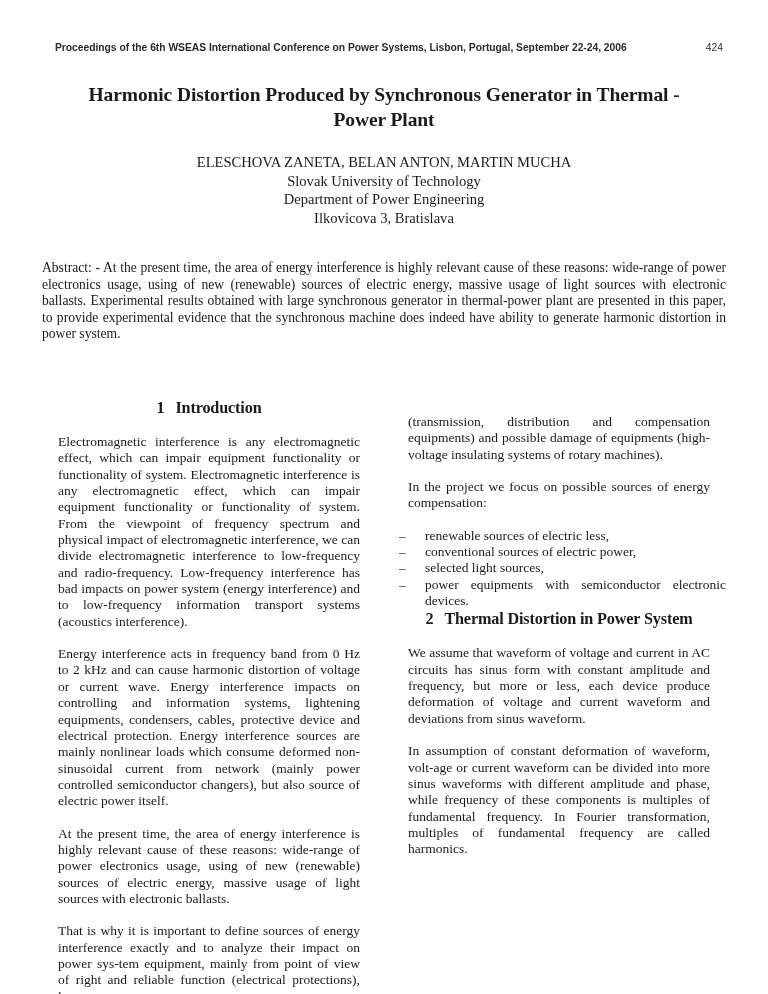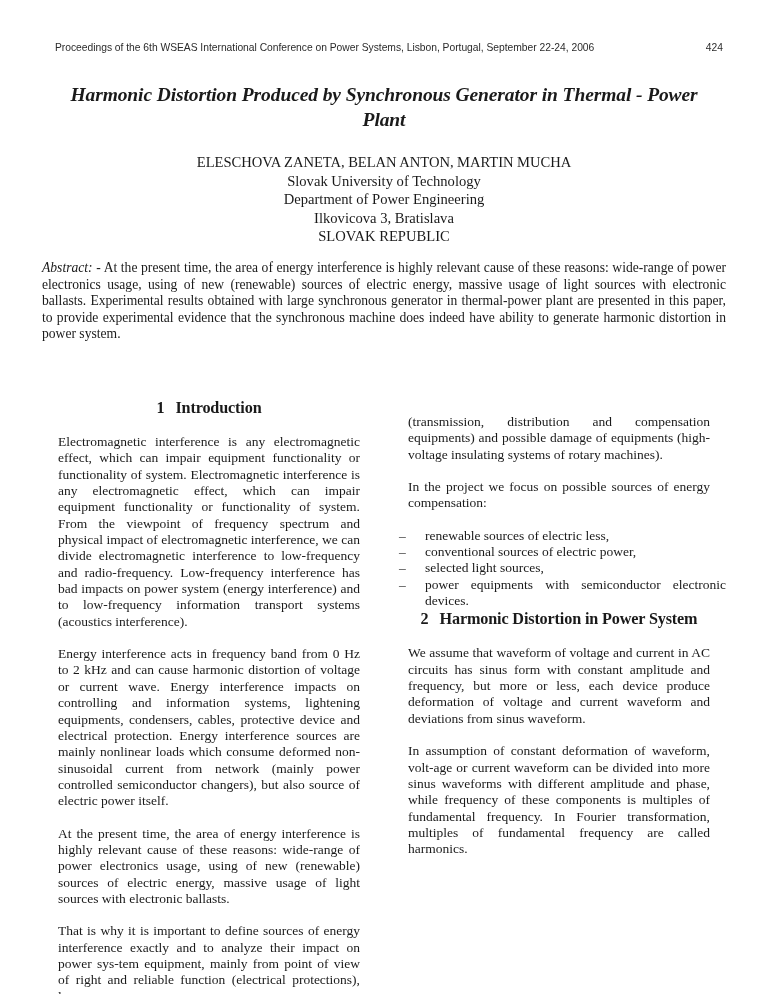--- a/index.html
+++ b/index.html
@@ -30,35 +30,34 @@
     top: 42px;
     width: 668px;
     font-family: "Liberation Sans", "DejaVu Sans", sans-serif;
     font-size: 10.3px;
     color: #2b2b2b;
     white-space: nowrap;
     display: flex;
     justify-content: space-between;
     align-items: baseline;
   }
-  .running-header .hdr-text { letter-spacing: -0.02px; }
+  .running-header .hdr-text { letter-spacing: -0.02px; font-weight: bold; }
   .running-header .hdr-page { padding-right: 0px; }
 
   
   .doc-title {
     position: absolute;
     left: 64px;
     top: 82px;
     width: 640px;
     text-align: center;
     font-size: 19.5px;
     font-weight: bold;
     line-height: 25px;
     letter-spacing: -0.1px;
-    font-style: italic;
   }
 
   
   .author-block {
     position: absolute;
     left: 64px;
     top: 153px;
     width: 640px;
     text-align: center;
     font-size: 14.6px;
@@ -71,21 +70,20 @@
     position: absolute;
     left: 42px;
     top: 260px;
     width: 684px;
     font-size: 13.6px;
     line-height: 16.6px;
     text-align: justify;
   }
   .abstract .lbl,
   .keywords .lbl {
-    font-style: italic;
     margin-top: 24px;
   }
 
   .keywords {
     position: absolute;
     left: 42px;
     top: 350px;
     width: 684px;
     font-size: 13.6px;
     line-height: 16.6px;
@@ -149,21 +147,20 @@
     <span class="hdr-page">424</span>
   </div>
 
   <div class="doc-title">Harmonic Distortion Produced by Synchronous Generator in Thermal - Power Plant</div>
 
   <div class="author-block">
     <div class="authors">ELESCHOVA ZANETA, BELAN ANTON, MARTIN MUCHA</div>
     <div>Slovak University of Technology</div>
     <div>Department of Power Engineering</div>
     <div>Ilkovicova 3, Bratislava</div>
-    <div>SLOVAK REPUBLIC</div>
   </div>
 
   <div class="abstract">
     <span class="lbl">Abstract:</span><span> - </span><span>At the present time, the area of energy interference is highly relevant cause of these reasons: wide-range of power electronics usage, using of new (renewable) sources of electric energy, massive usage of light sources with electronic ballasts. Experimental results obtained with large synchronous generator in thermal-power plant are presented in this paper, to provide experimental evidence that the synchronous machine does indeed have ability to generate harmonic distortion in power system.</span>
   </div>
 
 
   <div class="col col-left">
     <h2 class="section-head">
       <span class="num">1</span><span>Introduction</span>
@@ -177,19 +174,19 @@
   <div class="col col-right">
     <p>(transmission, distribution and compensation equipments) and possible damage of equipments (high-voltage insulating systems of rotary machines).</p>
     <p>In the project we focus on possible sources of energy compensation:</p>
     <ul class="dash-list">
       <li><span class="dash">–</span><span>renewable sources of electric less,</span></li>
       <li><span class="dash">–</span><span>conventional sources of electric power,</span></li>
       <li><span class="dash">–</span><span>selected light sources,</span></li>
       <li><span class="dash">–</span><span>power equipments with semiconductor electronic devices.</span></li>
     </ul>
     <h2 class="section-head section-gap-top">
-      <span class="num">2</span><span>Harmonic Distortion in Power System</span>
+      <span class="num">2</span><span>Thermal Distortion in Power System</span>
     </h2>
     <p>We assume that waveform of voltage and current in AC circuits has sinus form with constant amplitude and frequency, but more or less, each device produce deformation of voltage and current waveform and deviations from sinus waveform.</p>
     <p>In assumption of constant deformation of waveform, volt-age or current waveform can be divided into more sinus waveforms with different amplitude and phase, while frequency of these components is multiples of fundamental frequency. In Fourier transformation, multiples of fundamental frequency are called harmonics.</p>
   </div>
 
 </div>
 
 </body></html>

